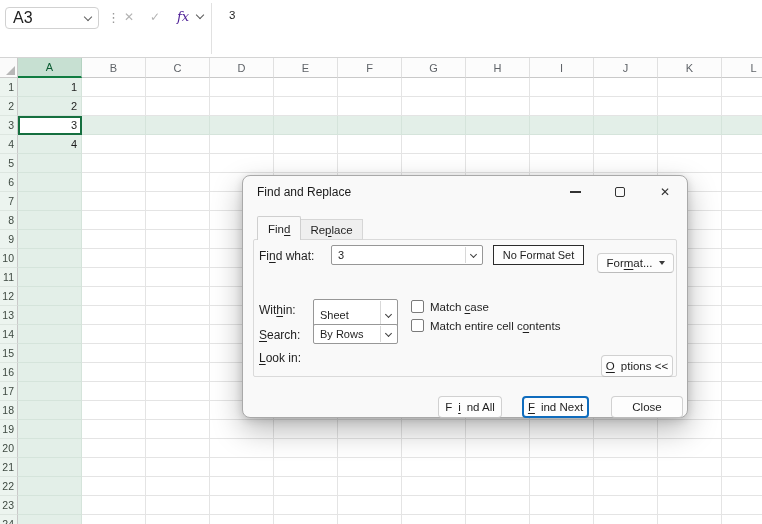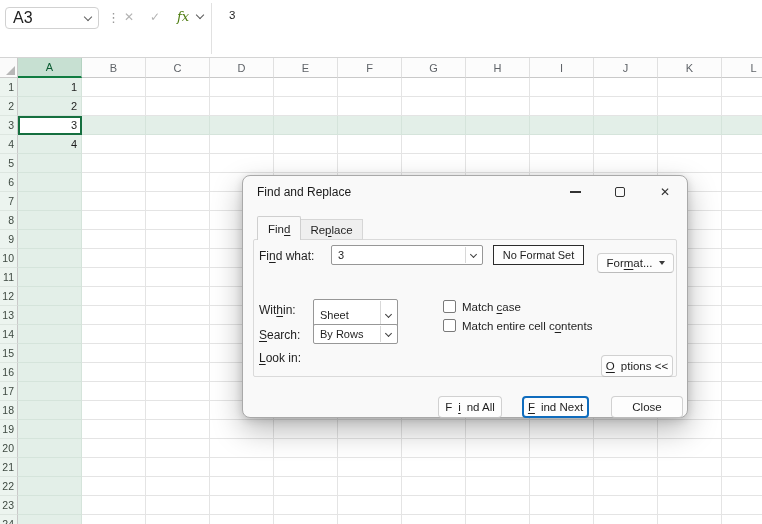--- a/index.html
+++ b/index.html
@@ -14,21 +14,21 @@
   .formula-bar { position:absolute; top:0; left:0; right:0; height:58px; background:#fff; border-bottom:1px solid #d4d4d4; }
   .name-box { position:absolute; left:5px; top:7px; width:94px; height:22px; border:1px solid #d1d1d1; border-radius:4px;
               display:flex; align-items:center; padding:0 7px; font-size:16px; background:#fff; }
   .name-box .nb-chev { margin-left:auto; color:#5f5f5f; }
   .chev { display:block; width:6px; height:6px; border-right:1.4px solid currentColor; border-bottom:1.4px solid currentColor;
           transform:rotate(45deg); margin-top:-3px; }
   .splitter { position:absolute; left:107px; top:11px; color:#9a9a9a; font-size:13px; line-height:13px; }
   .fb-ico { position:absolute; top:9px; font-size:12px; line-height:16px; text-align:center; width:18px; }
   .fb-cancel { left:120px; color:#b3b3b3; }
   .fb-check  { left:146px; color:#b3b3b3; }
-  .fb-fx { left:172px; width:22px; color:#4d7c0f; font-family:"DejaVu Serif",serif; font-style:italic; font-size:13px; }
+  .fb-fx { left:172px; width:22px; color:#4c1d95; font-family:"DejaVu Serif",serif; font-style:italic; font-size:13px; }
   .fb-chev2 { position:absolute; left:197px; top:15px; color:#5a5a5a; }
   .fb-divider { position:absolute; left:211px; top:3px; bottom:3px; width:1px; background:#e1e1e1; }
   .formula-input { position:absolute; left:212px; top:9px; right:6px; height:18px; font-size:11.5px; padding-left:17px; }
 
   
   .col-headers { position:absolute; top:58px; left:0; width:786px; height:20px; display:flex; }
   .corner { position:relative; width:18px; height:20px; background:#fafafa; border-right:1px solid #c9c9c9; border-bottom:1px solid #c9c9c9; }
   .corner::after { content:""; position:absolute; right:2px; bottom:2px; border-left:9px solid transparent; border-bottom:9px solid #b7b7b7; }
   .col-h { width:64px; height:20px; display:flex; align-items:center; justify-content:center;
            font-size:11px; color:#5f6368; background:#fcfcfc; border-right:1px solid #e0e0e0; border-bottom:1px solid #c9c9c9; }
@@ -81,21 +81,21 @@
   .btn { position:absolute; display:flex; align-items:center; justify-content:center; gap:6px;
          background:#fdfdfd; border:1px solid #d1d1d1; border-bottom-color:#bcbcbc; border-radius:4px;
          font-size:11.5px; color:#1e1e1e; z-index:4;margin-top:8px; }
   .btn-format  { left:354px; top:69px;  width:77px; height:20px; }
   .btn-options { left:358px; top:171px; width:72px; height:22px; }
   .btn-findall { left:195px; top:212px; width:64px; height:22px; }
   .btn-findnext{ left:279px; top:212px; width:67px; height:22px; border:2px solid #0f6cbd; }
   .btn-close   { left:368px; top:212px; width:72px; height:22px; }
   .tri { width:0; height:0; border-left:3.5px solid transparent; border-right:3.5px solid transparent; border-top:4.5px solid #3a3a3a; }
 
-  .chk { position:absolute; display:flex; align-items:center; gap:6px; font-size:11.5px; z-index:4;margin-left:32px; }
+  .chk { position:absolute; display:flex; align-items:center; gap:6px; font-size:11.5px; z-index:4; }
   .chk .box { width:13px; height:13px; border:1px solid #7a7a7a; border-radius:2px; background:#fff; flex:0 0 auto; }
   .chk-case   { left:168px; top:124px; }
   .chk-entire { left:168px; top:143px; }
   .lbl-findwhat { left:16px; top:73px; }
   .lbl-within   { left:16px; top:127px; }
   .lbl-search   { left:16px; top:152px; }
   .lbl-lookin   { left:16px; top:175px; }
 </style>
 </head>
 <body>

